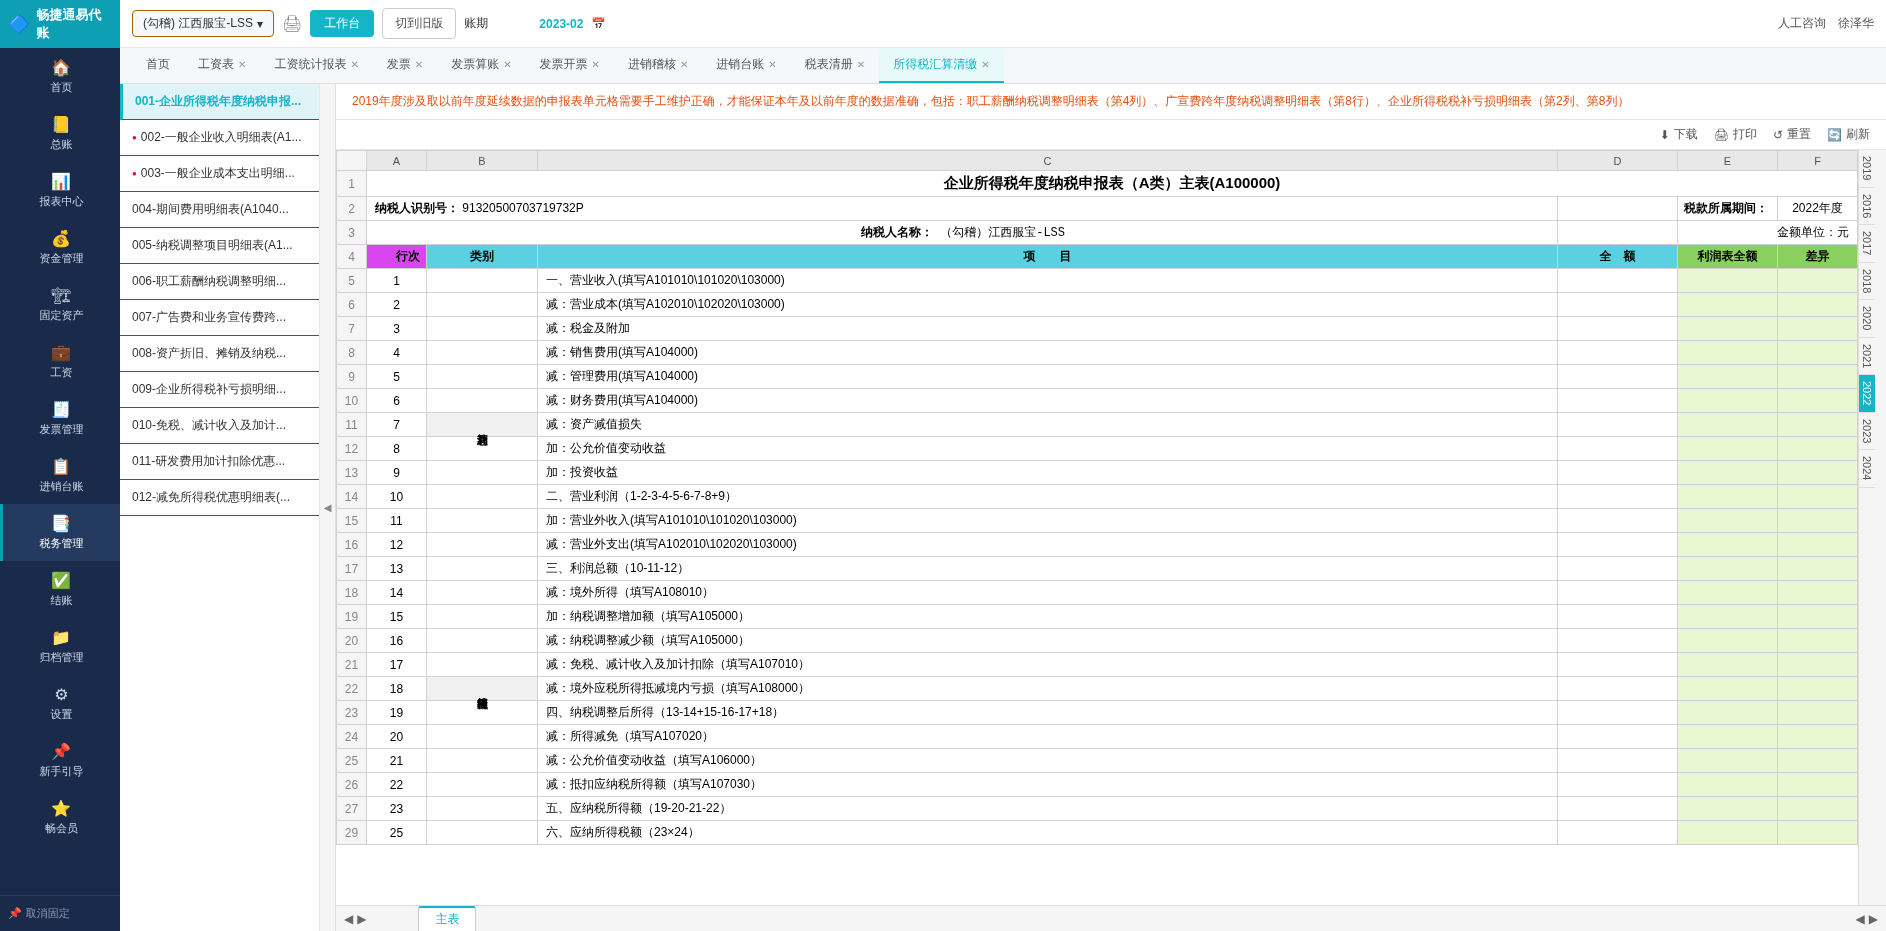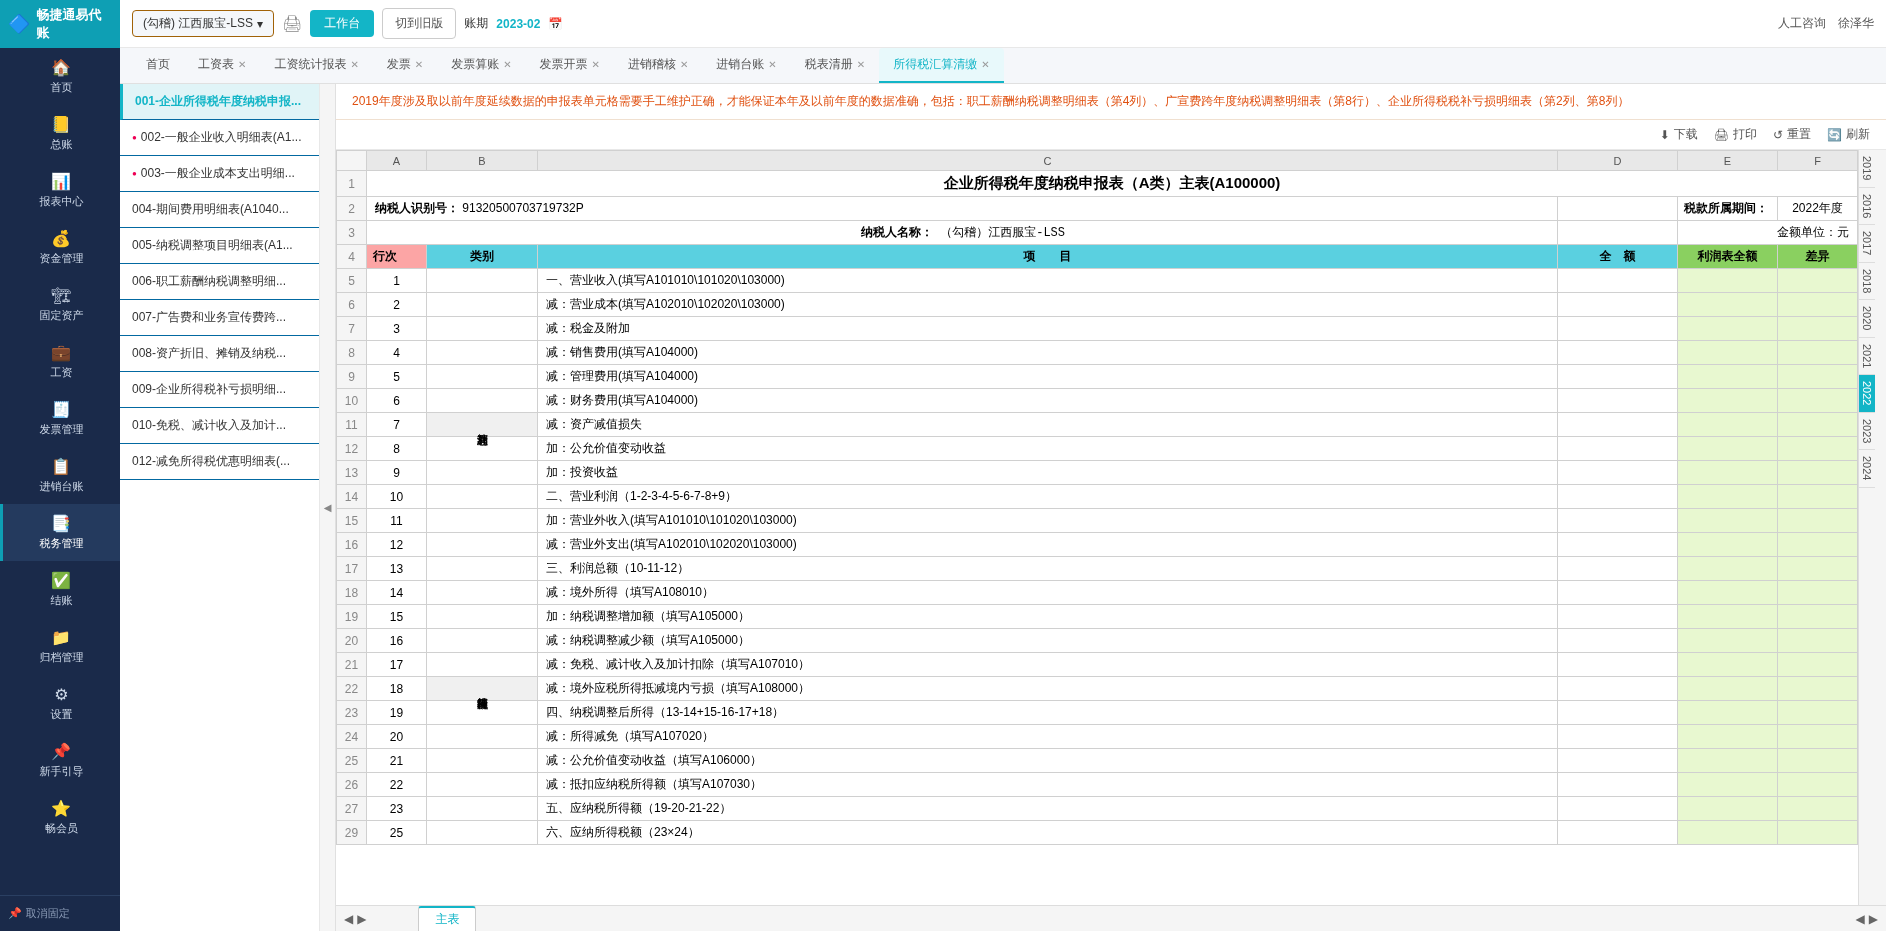--- a/index.html
+++ b/index.html
@@ -146,21 +146,21 @@
 
   <div class="topbar">
     <div class="company-selector">
       <span>(勾稽) 江西服宝-LSS</span>
       <span>▾</span>
     </div>
     <span style="color:#888; font-size:16px;">🖨</span>
     <button class="topbar-btn">工作台</button>
     <button class="topbar-btn-outline">切到旧版</button>
     <span class="period-label">账期</span>
-    <span class="period-label" style="color:#13b5c7; font-weight:bold;">2023-02</span>
+    <span class="period-label" style="color:#13b5c7; font-weight:bold;margin-left:43px;">2023-02</span>
     <span style="color:#888;">📅</span>
     <div class="topbar-right">
       <span style="display:flex;align-items:center;gap:4px;">人工咨询</span>
       <span style="display:flex;align-items:center;gap:4px;">徐泽华</span>
     </div>
   </div>
 
   <div class="nav-tabs">
     <div id="nav-tabs-container" style="display:flex;align-items:center;">
         <div class="nav-tab">
@@ -233,20 +233,23 @@
             <span>007-广告费和业务宣传费跨...</span>
           </div>
           <div class="list-item">
             <span>008-资产折旧、摊销及纳税...</span>
           </div>
           <div class="list-item">
             <span>009-企业所得税补亏损明细...</span>
           </div>
           <div class="list-item">
             <span>010-免税、减计收入及加计...</span>
+          </div>
+          <div class="list-item">
+            <span>011-研发费用加计扣除优惠...</span>
           </div>
           <div class="list-item">
             <span>012-减免所得税优惠明细表(...</span>
           </div>
         </div>
     </div>
 
     <div style="width:16px;background:#f5f5f5;display:flex;align-items:center;justify-content:center;cursor:pointer;border-right:1px solid #e0e0e0;">
       <span style="font-size:10px;color:#888;">◀</span>
     </div>
@@ -303,21 +306,21 @@
                   <td>2022年度</td>
                 </tr>
                 <tr>
                   <td class="row-num">3</td>
                   <td colspan="3" style="text-align:center;padding-left:8px;font-family:Liberation Mono, monospace;"><b>纳税人名称：</b> （勾稽）江西服宝-LSS</td>
                   <td></td>
                   <td colspan="2" style="text-align:right;padding-right:8px;">金额单位：元</td>
                 </tr>
                 <tr>
                   <td class="row-num">4</td>
-  <td style="background:#fca5a5;font-weight:bold;text-align:left;">行次</td>
+  <td style="background:#d946ef;font-weight:bold;text-align:right;">行次</td>
   <td style="background:#5ad0e0;font-weight:bold;text-align:center;">类别</td>
   <td style="background:#5ad0e0;font-weight:bold;text-align:center;">项　　目</td>
   <td style="background:#5ad0e0;font-weight:bold;margin-top:48px;">全　额</td>
   <td style="background:#8ad060;font-weight:bold;text-align:center;">利润表全额</td>
   <td style="background:#8ad060;font-weight:bold;text-align:center;">差异</td>
                 </tr>
                 <tr>
     <td class="row-num">5</td>
     <td class="col-a">1</td>
     <td></td>

